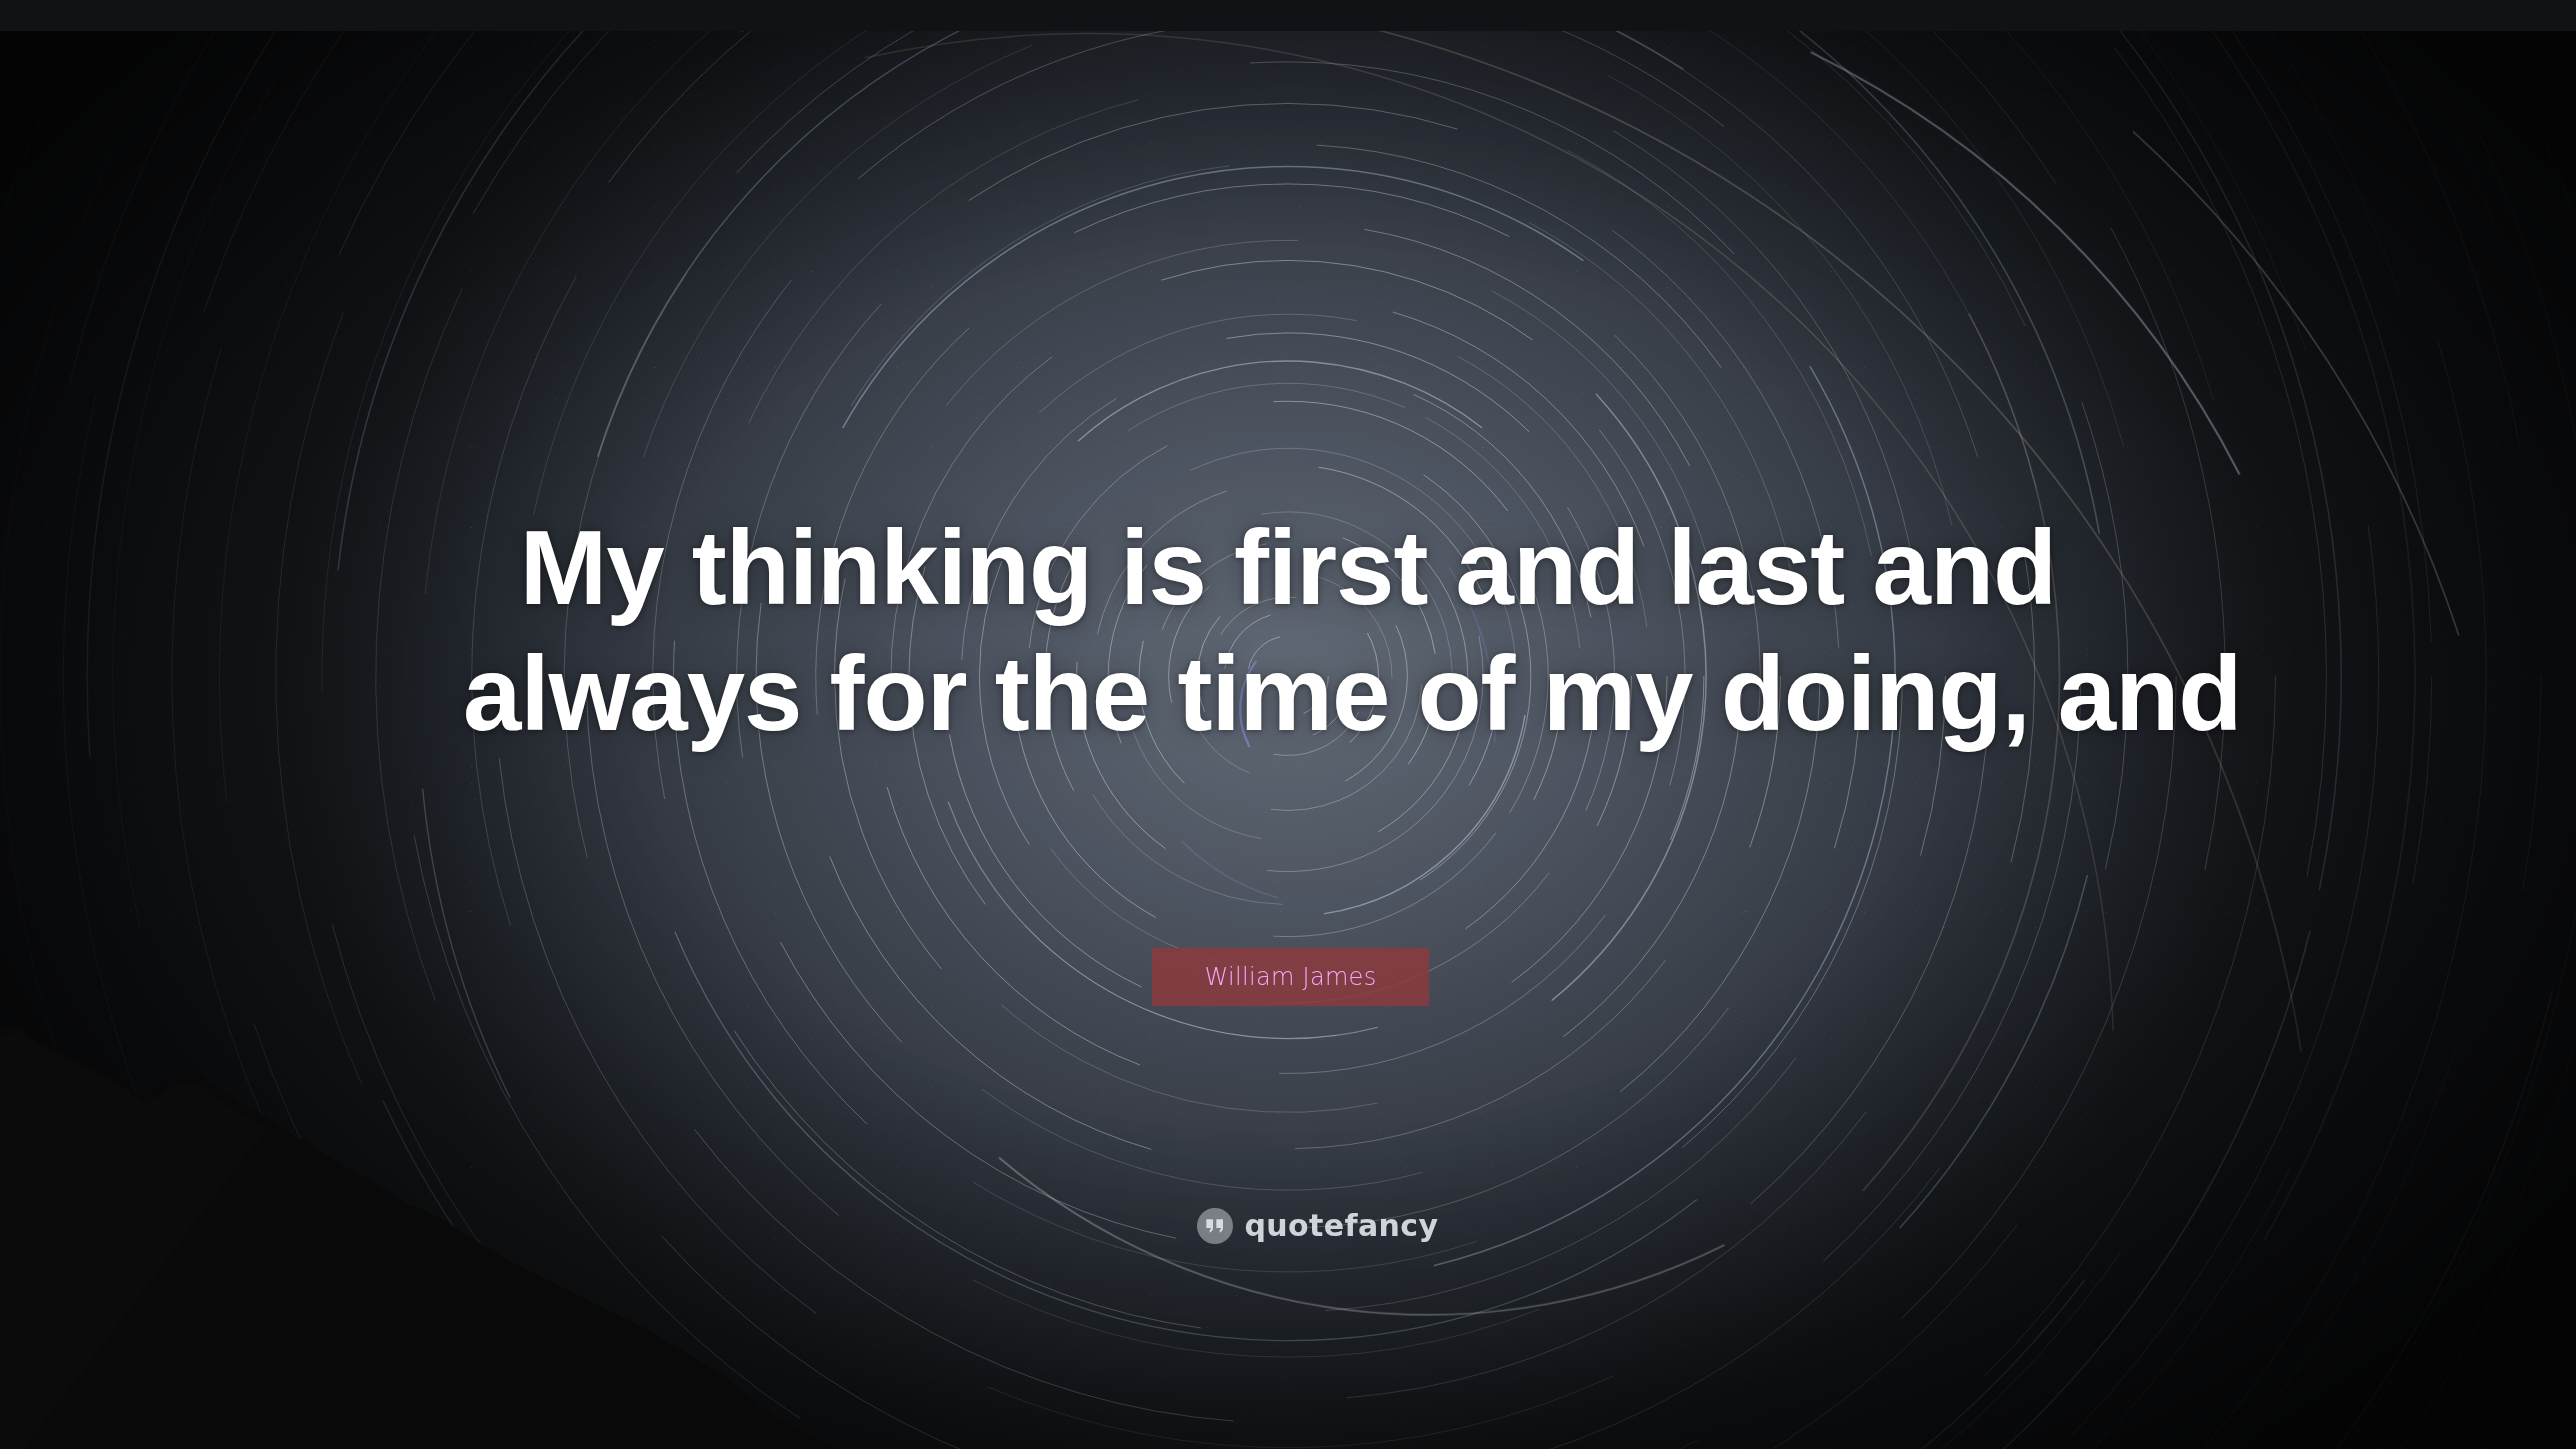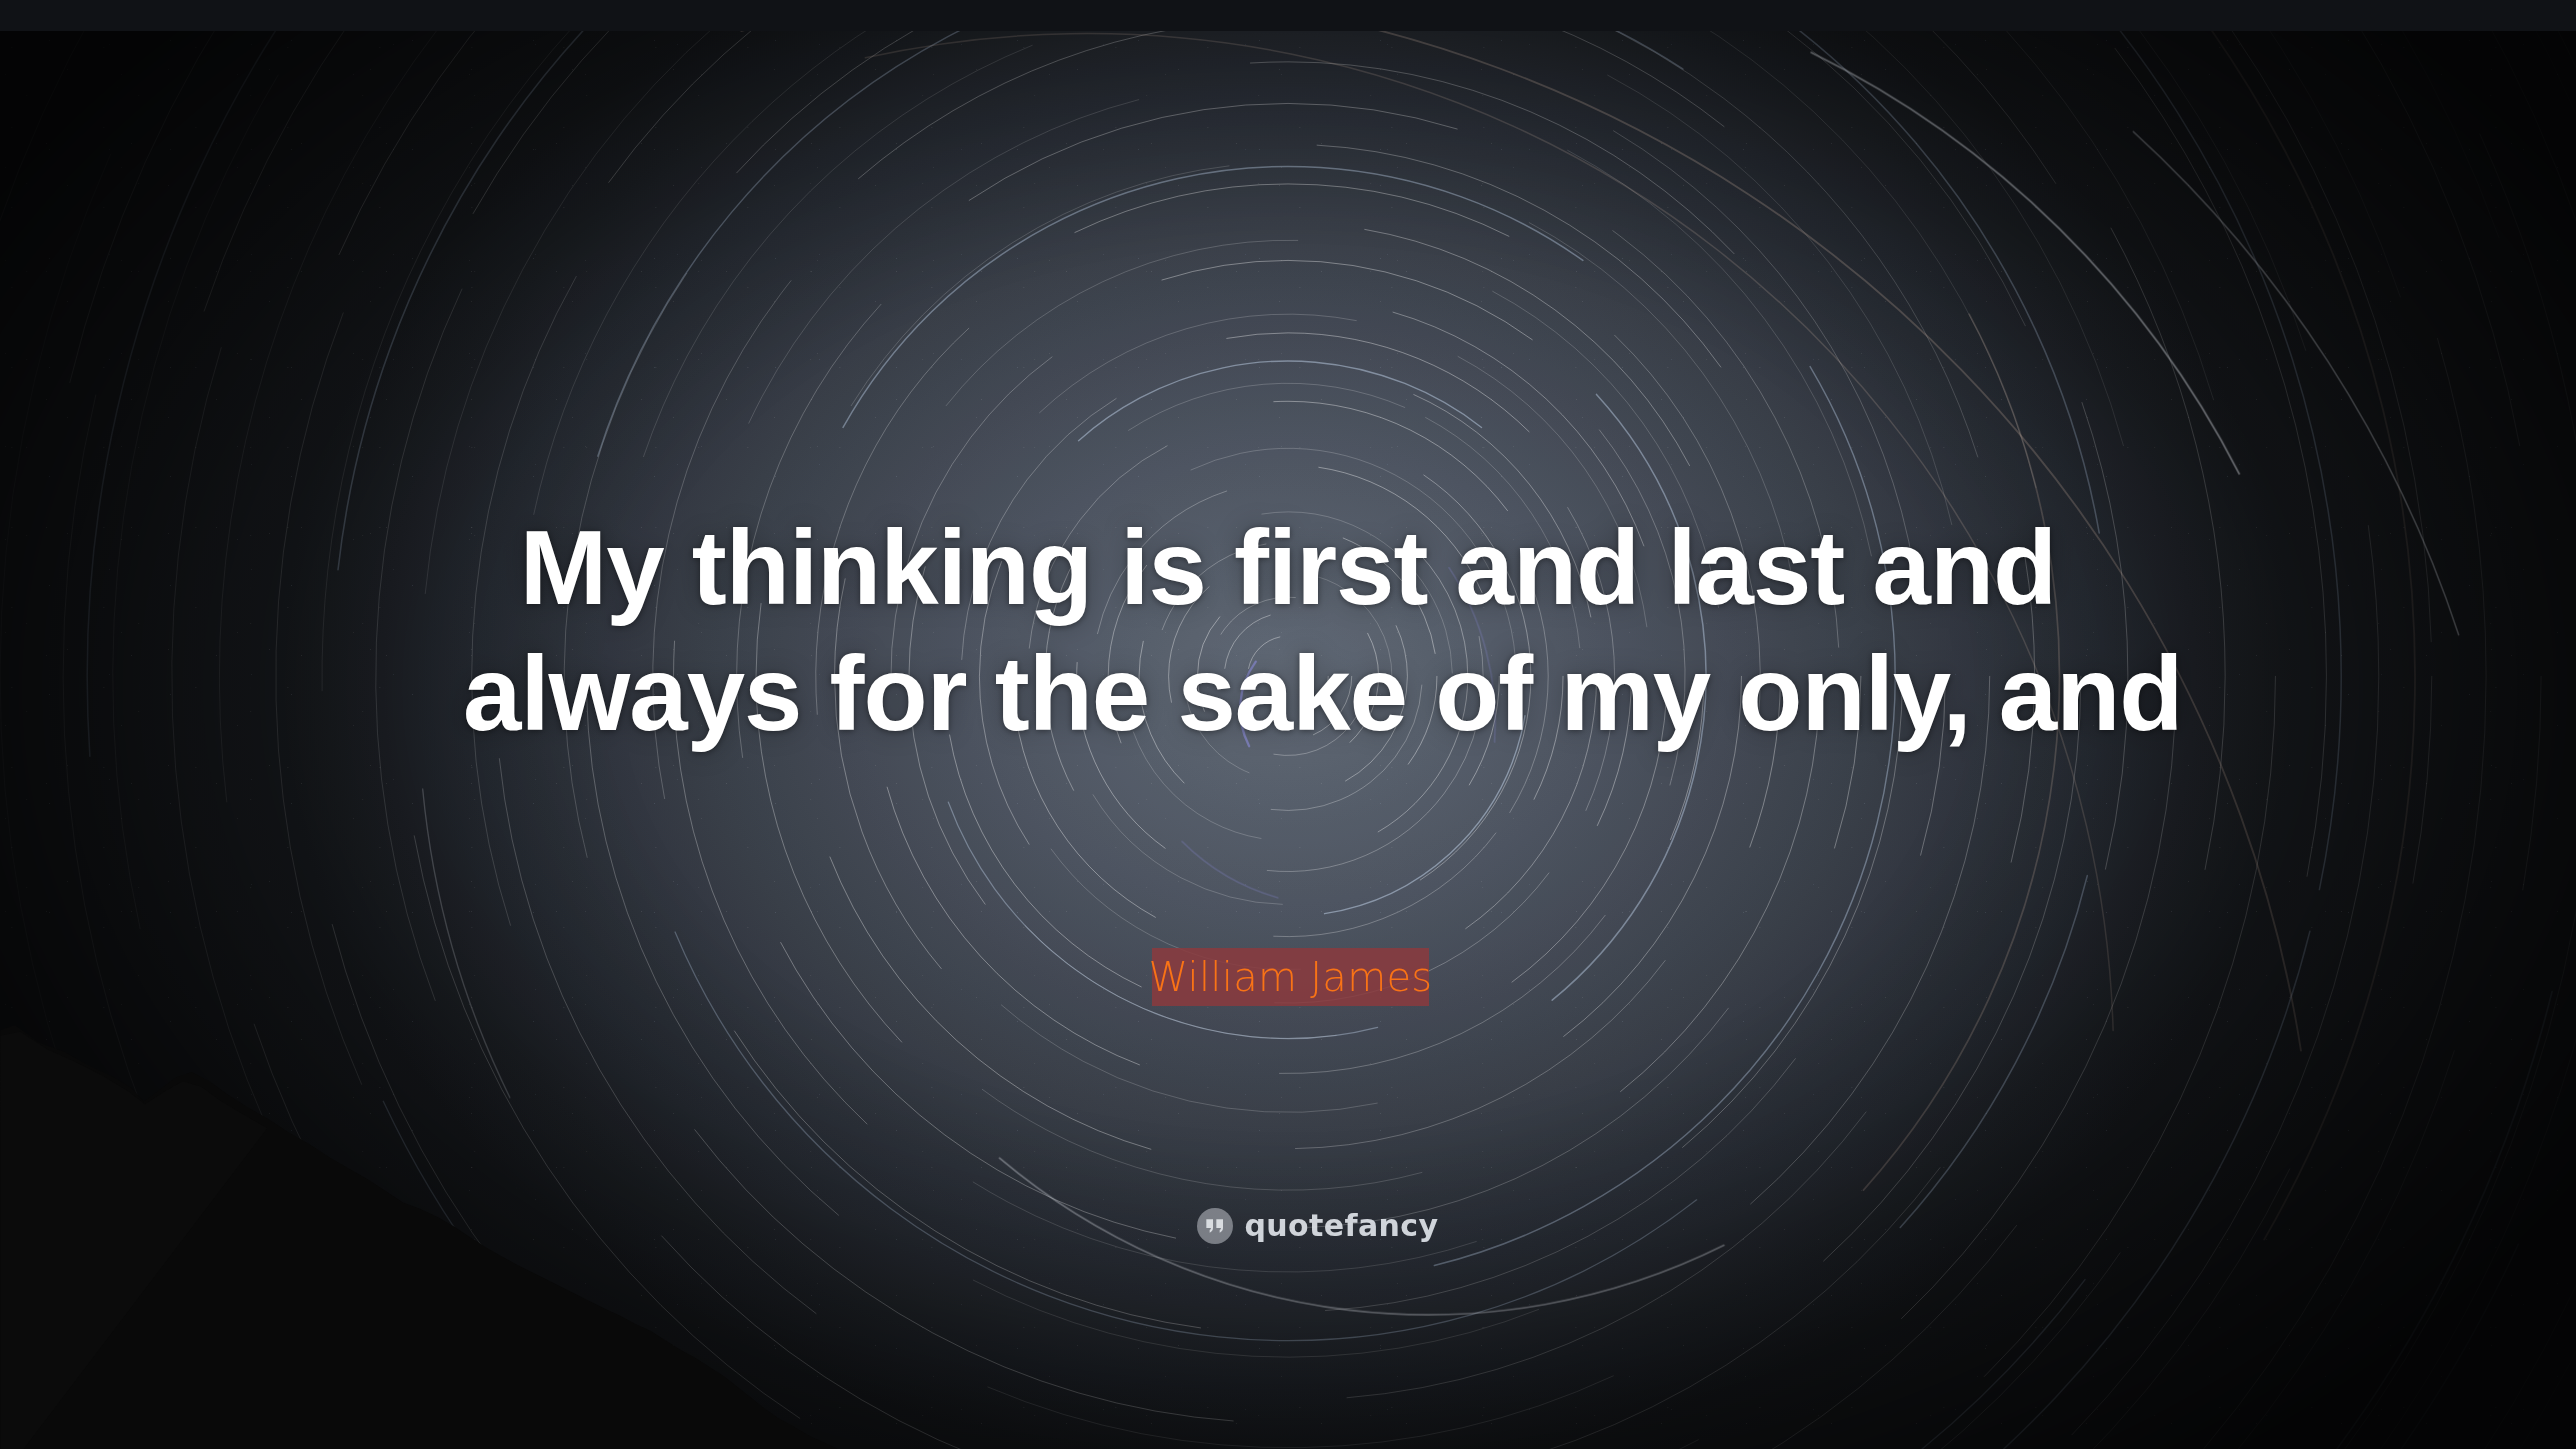--- a/index.html
+++ b/index.html
@@ -91,24 +91,24 @@
   
   .author-badge {
     position: absolute;
     left: 1152px; top: 917px;
     width: 277px; height: 58px;
     display: flex; align-items: center; justify-content: center;
     background: rgba(138,58,62,0.86);
     z-index: 7;
   }
   .author-name {
-    color: #f97316;
+    color: #f0abfc;
     font-family: "DejaVu Sans", sans-serif;
     font-weight: 300;
-    font-size: 40px;
+    font-size: 24px;
     letter-spacing: 0.3px;
     line-height: 1;
     white-space: nowrap;
   }
 
   
   .qf-logo {
     position: absolute;
     left: 1197px; top: 1176px;
     height: 38px;
@@ -310,21 +310,21 @@
              L 1100 762 L 1120 778 L 1140 794 L 1160 808 L 1182 820
              L 1206 834 L 1232 846 L 1258 858 L 1288 870 L 1320 880
              L 1356 890 L 1400 898 L 1440 900 L 0 900 Z" fill="#090909"></path>
     <path d="M 0 238 L 30 232 L 70 258 L 110 276 L 150 296 L 190 320 L 216 340
              L 244 322 L 272 306 L 300 314 L 330 336 L 364 356 L 398 376
              L 0 900 Z" fill="#0d0d0c" opacity="0.55"></path>
   </svg>
 
   <div class="quote-block">
     <span class="quote-line">My thinking is first and last and</span>
-    <span class="quote-line">always for the sake of my only, and</span>
+    <span class="quote-line">always for the time of my doing, and</span>
   </div>
 
   <div class="author-badge">
     <span class="author-name">William James</span>
   </div>
 
   <div class="qf-logo">
     <span class="qf-mark">
       <svg width="20" height="16" viewBox="0 0 30 24" aria-hidden="true">
         <path d="M2 2 h10 v13 q0 5 -5 7 v-4 q2 -1 2 -3 h-7 z" fill="#f2f5f9"></path>

